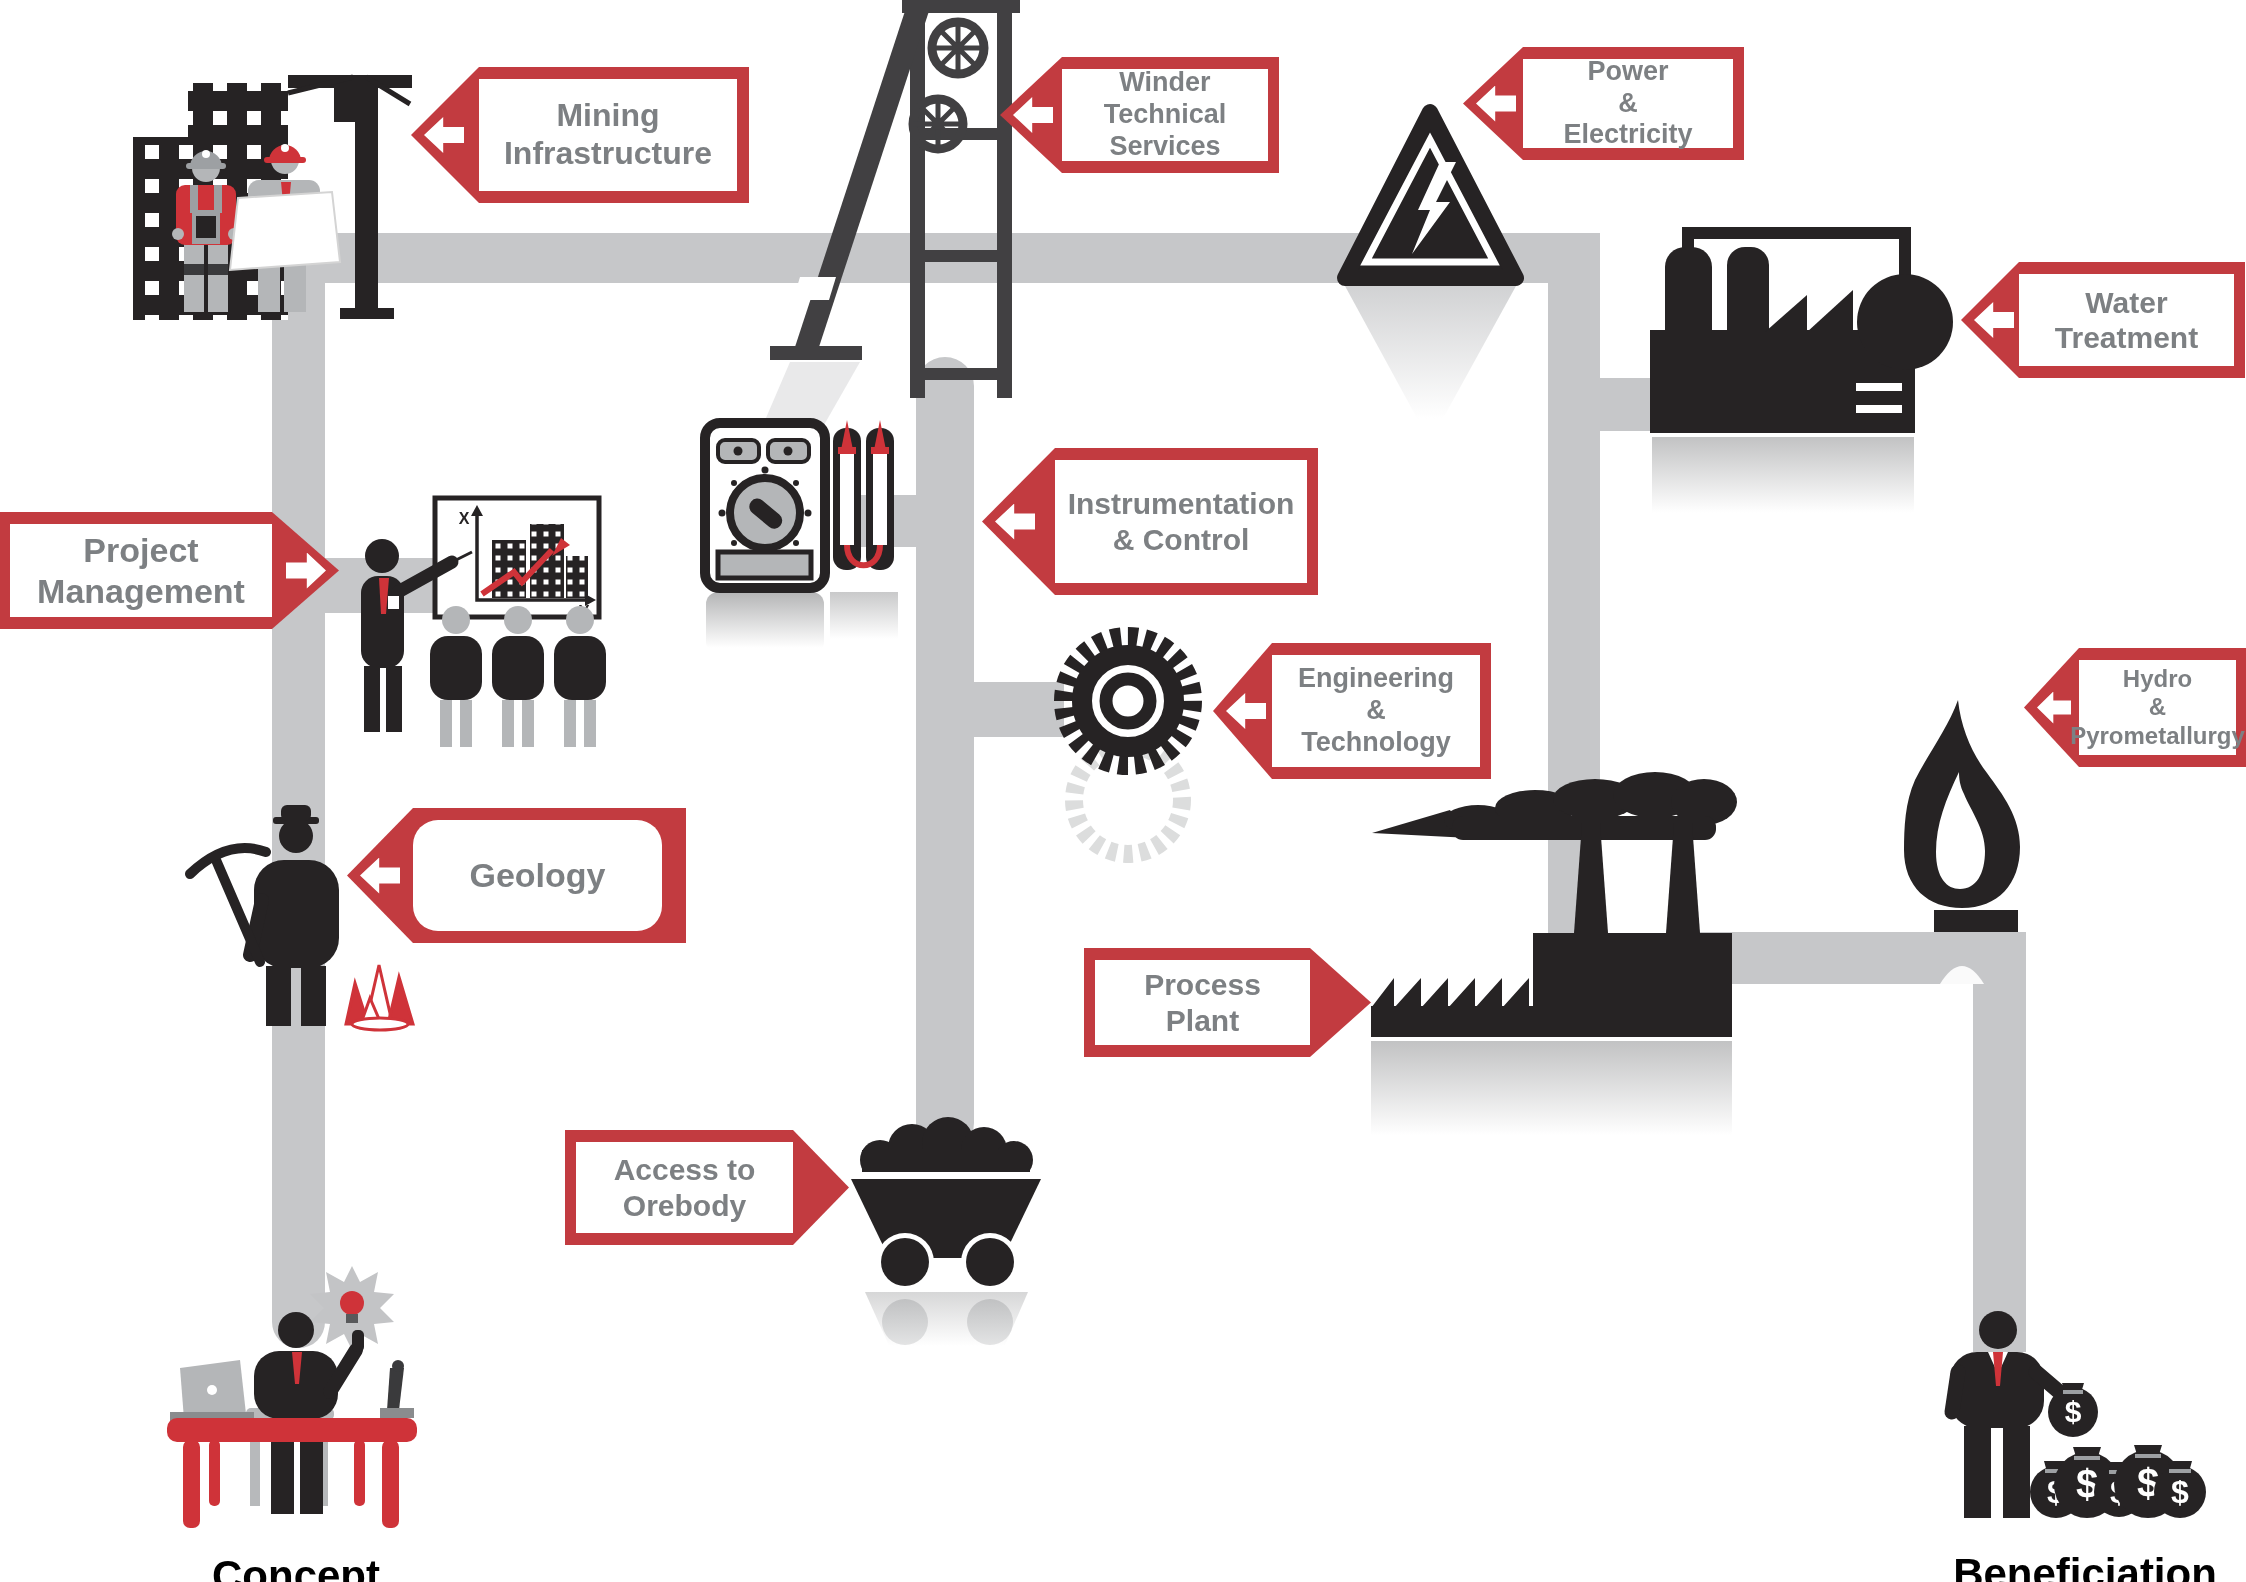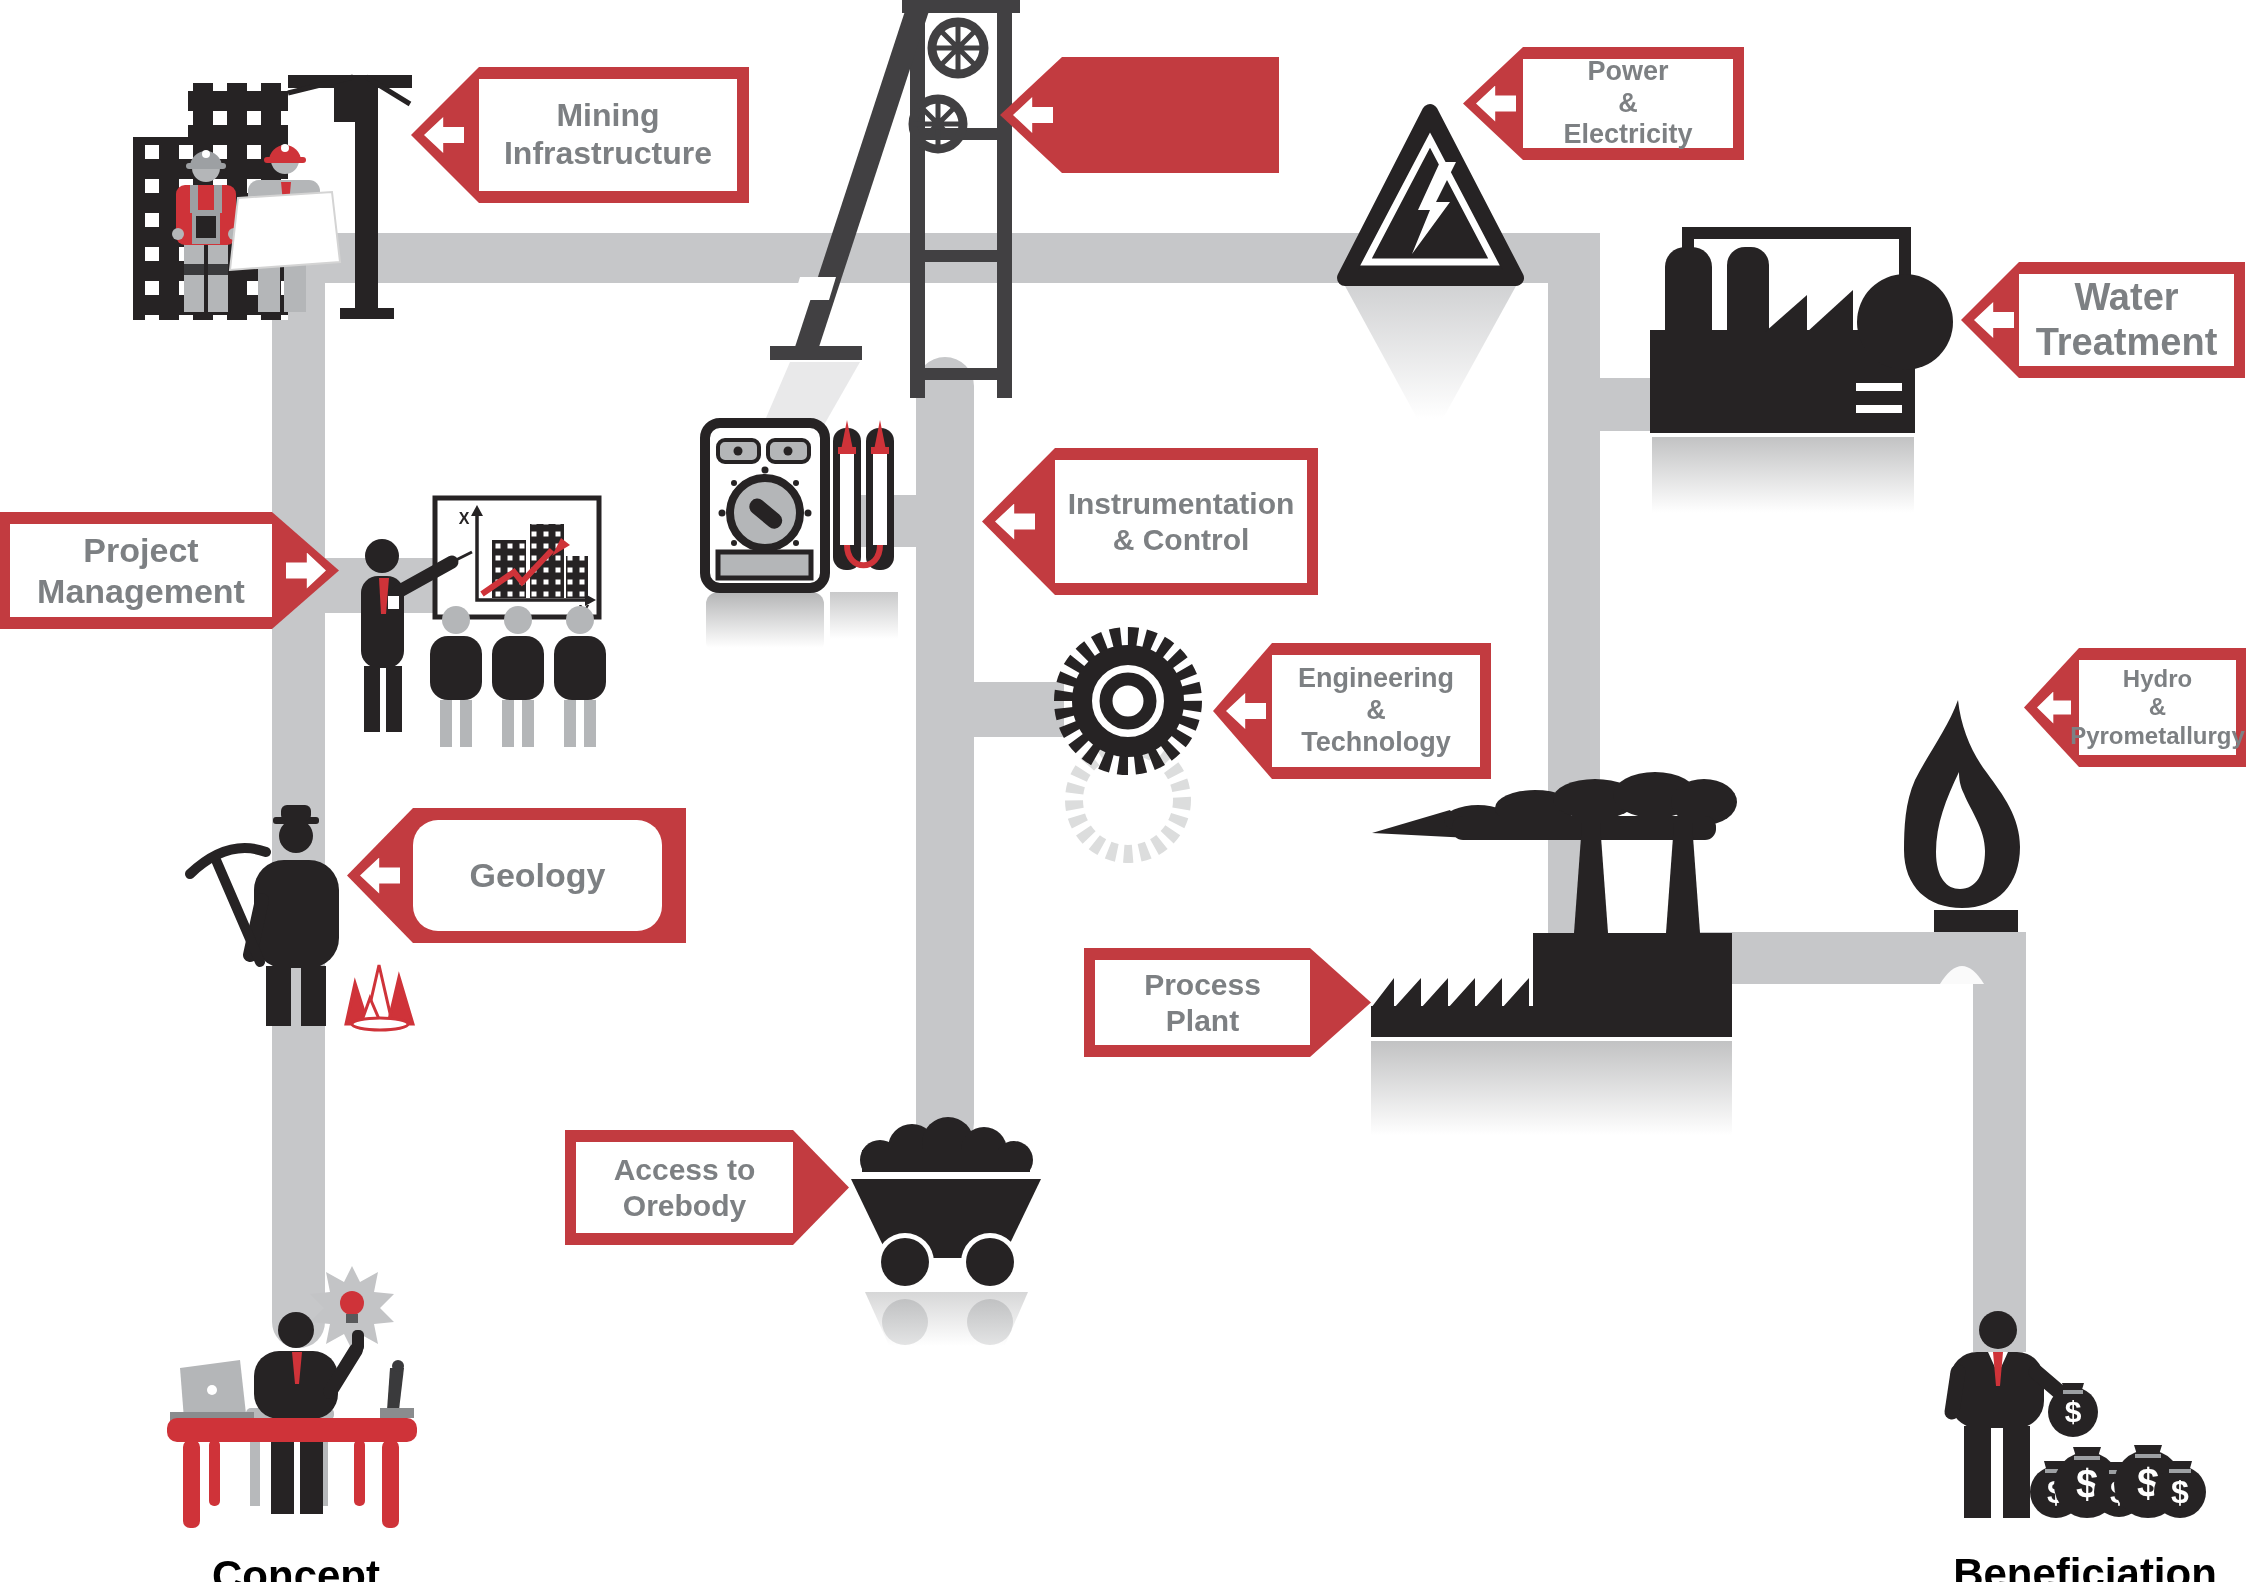--- a/index.html
+++ b/index.html
@@ -10,21 +10,21 @@
   .tag-label{position:absolute;top:12px;bottom:12px;background:#fff;
     display:flex;align-items:center;justify-content:center;text-align:center;
     white-space:pre-line;font-weight:bold;color:#7d8083;line-height:1.18;}
   .tag-arrow{position:absolute;top:50%;transform:translateY(-50%);
     width:40px;height:36px;background:#fff;}
   .arrow-left{left:13px;clip-path:polygon(0 50%,48% 0,48% 28%,100% 28%,100% 72%,48% 72%,48% 100%);}
   .arrow-right{right:13px;clip-path:polygon(100% 50%,52% 100%,52% 72%,0 72%,0 28%,52% 28%,52% 0);}
   .caption{position:absolute;z-index:3;font-weight:bold;color:#000000;
     font-size:42px;text-align:center;margin-top:18px;}
   .t-mining{font-size:32px}.t-winder{font-size:27px}.t-power{font-size:27px}
-  .t-water{font-size:38px}.t-pm{font-size:34px}.t-instr{font-size:30px}
+  .t-water{font-size:30px}.t-pm{font-size:34px}.t-instr{font-size:30px}
   .t-eng{font-size:27px}.t-geo{font-size:34px}.t-hydro{font-size:24px}
   .t-pp{font-size:30px}.t-access{font-size:30px}
 </style>
 </head>
 <body>
 
 <svg id="canvas" width="2246" height="1582" viewBox="0 0 2246 1582" xmlns="http://www.w3.org/2000/svg">
   <defs>
     <pattern id="win" width="34" height="34" patternUnits="userSpaceOnUse">
       <rect width="34" height="34" fill="#262324"></rect>
@@ -396,20 +396,23 @@
 </svg>
 
 <div class="tag t-mining" style="left:411px;top:67px;width:338px;height:136px;clip-path:polygon(0 50%,68px 0,100% 0,100% 100%,68px 100%);">
   <span class="tag-arrow arrow-left"></span>
   <div class="tag-label" style="left:68px;right:12px;">Mining
 Infrastructure</div>
 </div>
 
 <div class="tag t-winder" style="left:1000px;top:57px;width:279px;height:116px;clip-path:polygon(0 50%,62px 0,100% 0,100% 100%,62px 100%);">
   <span class="tag-arrow arrow-left"></span>
+  <div class="tag-label" style="left:62px;right:11px;">Winder
+Technical
+Services</div>
 </div>
 
 <div class="tag t-power" style="left:1463px;top:47px;width:281px;height:113px;clip-path:polygon(0 50%,60px 0,100% 0,100% 100%,60px 100%);">
   <span class="tag-arrow arrow-left"></span>
   <div class="tag-label" style="left:60px;right:11px;">Power
 &amp;
 Electricity</div>
 </div>
 
 <div class="tag t-water" style="left:1961px;top:262px;width:284px;height:116px;clip-path:polygon(0 50%,58px 0,100% 0,100% 100%,58px 100%);">

